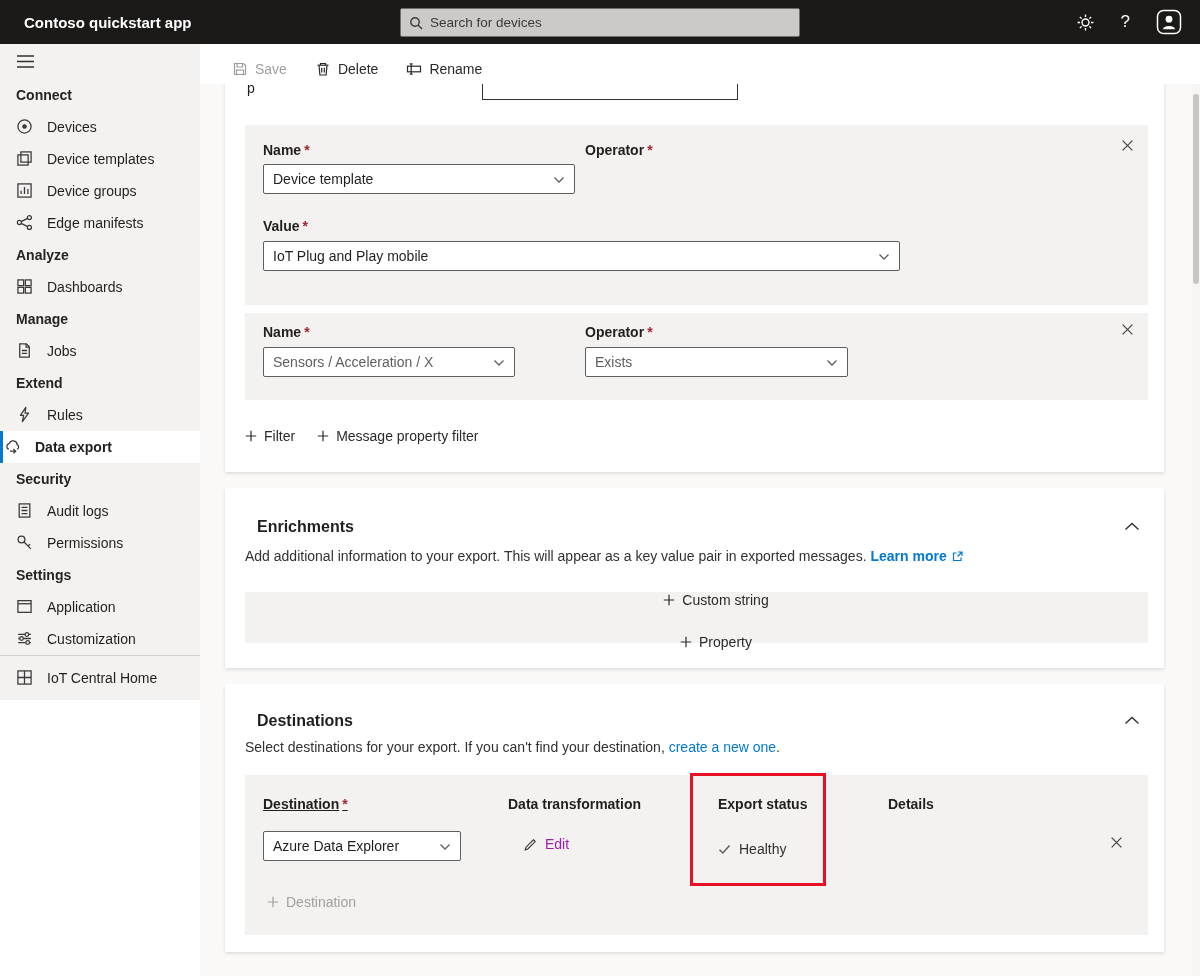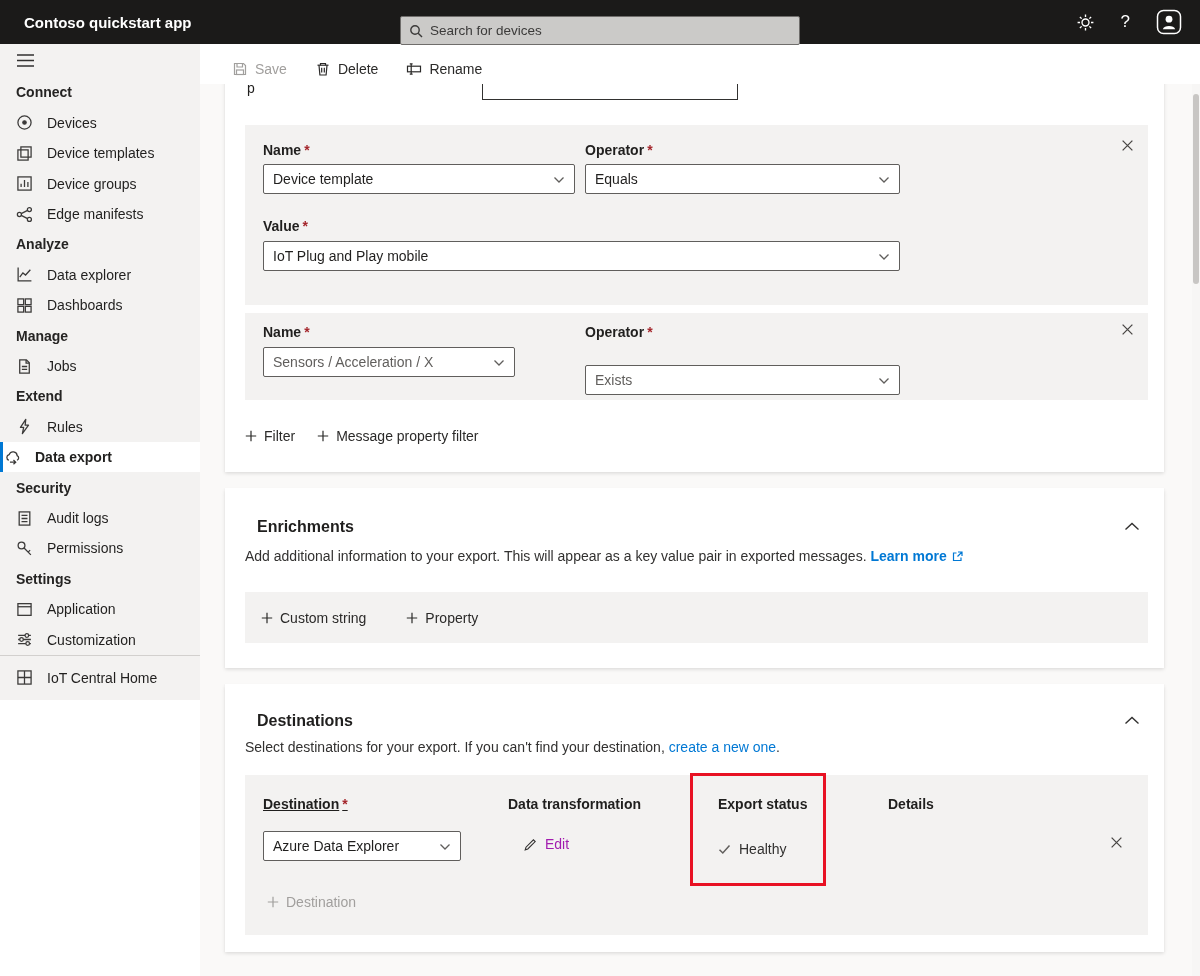--- a/index.html
+++ b/index.html
@@ -10,21 +10,21 @@
     font-size: 14px; color: #201f1e; background: #fff;
   }
   svg { display:block; }
 
   
   .topbar { position:absolute; left:0; top:0; width:1200px; height:44px;
     background:#1b1a19; display:flex; align-items:center; z-index:20; }
   .app-title { color:#fff; font-weight:700; font-size:15px; padding-left:24px; }
   .search-wrap { position:absolute; left:400px; top:8px; width:400px; height:29px;
     background:#cbcac8; border:1px solid #6f6d6b; border-radius:2px;
-    display:flex; align-items:center; padding:0 8px; gap:7px;margin-top:8px; }
+    display:flex; align-items:center; padding:0 8px; gap:7px; }
   .search-input { flex:1; background:transparent; border:none; outline:none;
     font-family:inherit; font-size:13.5px; color:#201f1e; }
   .search-input::placeholder { color:#3b3a39; opacity:1; }
   .topbar-right { margin-left:auto; display:flex; align-items:center; gap:26px; padding-right:18px; }
   .topbar-icon { color:#fff; cursor:pointer; display:flex; align-items:center; }
   .help-glyph { color:#fff; font-size:17px; }
 
   
   .sidebar { position:absolute; left:0; top:44px; width:200px; height:656px;
     background:#f3f2f1; display:flex; flex-direction:column; z-index:10; }
@@ -74,21 +74,21 @@
   .filter-links { position:absolute; left:20px; top:374px; display:flex; gap:22px; }
 
   .card-title { position:absolute; left:20px; font-size:16px; font-weight:600; color:#201f1e;margin-left:12px; }
   .collapse-btn { position:absolute; right:22px; cursor:pointer; padding:2px; }
   .card-desc { position:absolute; left:20px; font-size:14px; color:#323130; white-space:nowrap; }
   .link { color:#0078d4; cursor:pointer; text-decoration:none; }
   .link.bold { font-weight:600; }
   .ext-icon { display:inline-block; vertical-align:-2px; margin-left:4px; }
 
   .enrich-bar { left:20px; top:104px; width:903px; height:51px;
-    display:flex; align-items:center; gap:40px; padding-left:16px; }
+    display:flex; align-items:center; gap:26px; padding-left:39px;flex-direction:column; }
 
   .dest-panel { left:20px; top:91px; width:903px; height:160px; }
   .edit-btn { position:absolute; left:278px; top:61px; display:flex; align-items:flex-end;
     gap:7px; color:#a21caf; cursor:pointer; }
   .status-cell { position:absolute; left:473px; top:66px; display:flex; align-items:center;
     gap:8px; color:#323130; }
   .annotation-box { position:absolute; left:465px; top:89px; width:136px; height:113px;
     border:3px solid #e81123; z-index:6; pointer-events:none; }
 
   .partial-dd { position:absolute; left:257px; top:16px; width:256px; height:30px;
@@ -176,29 +176,20 @@
           <path d="M4.9,7.2 L10.9,4.1 M4.9,8.8 L10.9,11.9"></path>
         </svg>
     </span>
     <span>Edge manifests</span>
   </div>
 
   <div class="nav-header">Analyze</div>
   <div class="nav-item">
     <span class="nav-icon">
       <svg viewBox="0 0 16 16" fill="none" stroke="currentColor" stroke-width="1.2">
-          <path d="M2,1.5 V14 H14.5"></path>
-          <path d="M3.5,10.5 L6.5,6.5 L9,8.5 L13.5,3.5"></path>
-        </svg>
-    </span>
-    <span>Data explorer</span>
-  </div>
-  <div class="nav-item">
-    <span class="nav-icon">
-      <svg viewBox="0 0 16 16" fill="none" stroke="currentColor" stroke-width="1.2">
           <rect x="1.8" y="1.8" width="5.4" height="5.4"></rect>
           <rect x="8.8" y="1.8" width="5.4" height="5.4"></rect>
           <rect x="1.8" y="8.8" width="5.4" height="5.4"></rect>
           <rect x="8.8" y="8.8" width="5.4" height="5.4"></rect>
         </svg>
     </span>
     <span>Dashboards</span>
   </div>
 
   <div class="nav-header">Manage</div>
@@ -336,28 +327,20 @@
         <span>Device template</span>
         <span class="dd-chev">
           <svg width="12" height="8" viewBox="0 0 12 8">
               <polyline points="1.5,1.5 6,6 10.5,1.5" fill="none" stroke="#605e5c" stroke-width="1.3"></polyline>
             </svg>
         </span>
       </div>
       <div class="lbl" style="left:340px; top:17px;">
         <span>Operator</span><span class="req">*</span>
       </div>
-      <div class="dd" style="left:340px; top:39px; width:315px;">
-        <span>Equals</span>
-        <span class="dd-chev">
-          <svg width="12" height="8" viewBox="0 0 12 8">
-              <polyline points="1.5,1.5 6,6 10.5,1.5" fill="none" stroke="#605e5c" stroke-width="1.3"></polyline>
-            </svg>
-        </span>
-      </div>
       <div class="lbl" style="left:18px; top:93px;">
         <span>Value</span><span class="req">*</span>
       </div>
       <div class="dd" style="left:18px; top:116px; width:637px;">
         <span>IoT Plug and Play mobile</span>
         <span class="dd-chev">
           <svg width="12" height="8" viewBox="0 0 12 8">
               <polyline points="1.5,1.5 6,6 10.5,1.5" fill="none" stroke="#605e5c" stroke-width="1.3"></polyline>
             </svg>
         </span>
@@ -377,21 +360,21 @@
         <span class="muted">Sensors / Acceleration / X</span>
         <span class="dd-chev">
           <svg width="12" height="8" viewBox="0 0 12 8">
               <polyline points="1.5,1.5 6,6 10.5,1.5" fill="none" stroke="#605e5c" stroke-width="1.3"></polyline>
             </svg>
         </span>
       </div>
       <div class="lbl" style="left:340px; top:11px;">
         <span>Operator</span><span class="req">*</span>
       </div>
-      <div class="dd" style="left:340px; top:52px; width:315px;">
+      <div class="dd" style="left:340px; top:34px; width:263px;">
         <span class="muted">Exists</span>
         <span class="dd-chev">
           <svg width="12" height="8" viewBox="0 0 12 8">
               <polyline points="1.5,1.5 6,6 10.5,1.5" fill="none" stroke="#605e5c" stroke-width="1.3"></polyline>
             </svg>
         </span>
       </div>
       <span class="close-btn" style="right:12px; top:8px;">
         <svg width="13" height="13" viewBox="0 0 12 12">
             <path d="M1.5,1.5 L10.5,10.5 M10.5,1.5 L1.5,10.5" stroke="#484644" stroke-width="1.2"></path>

